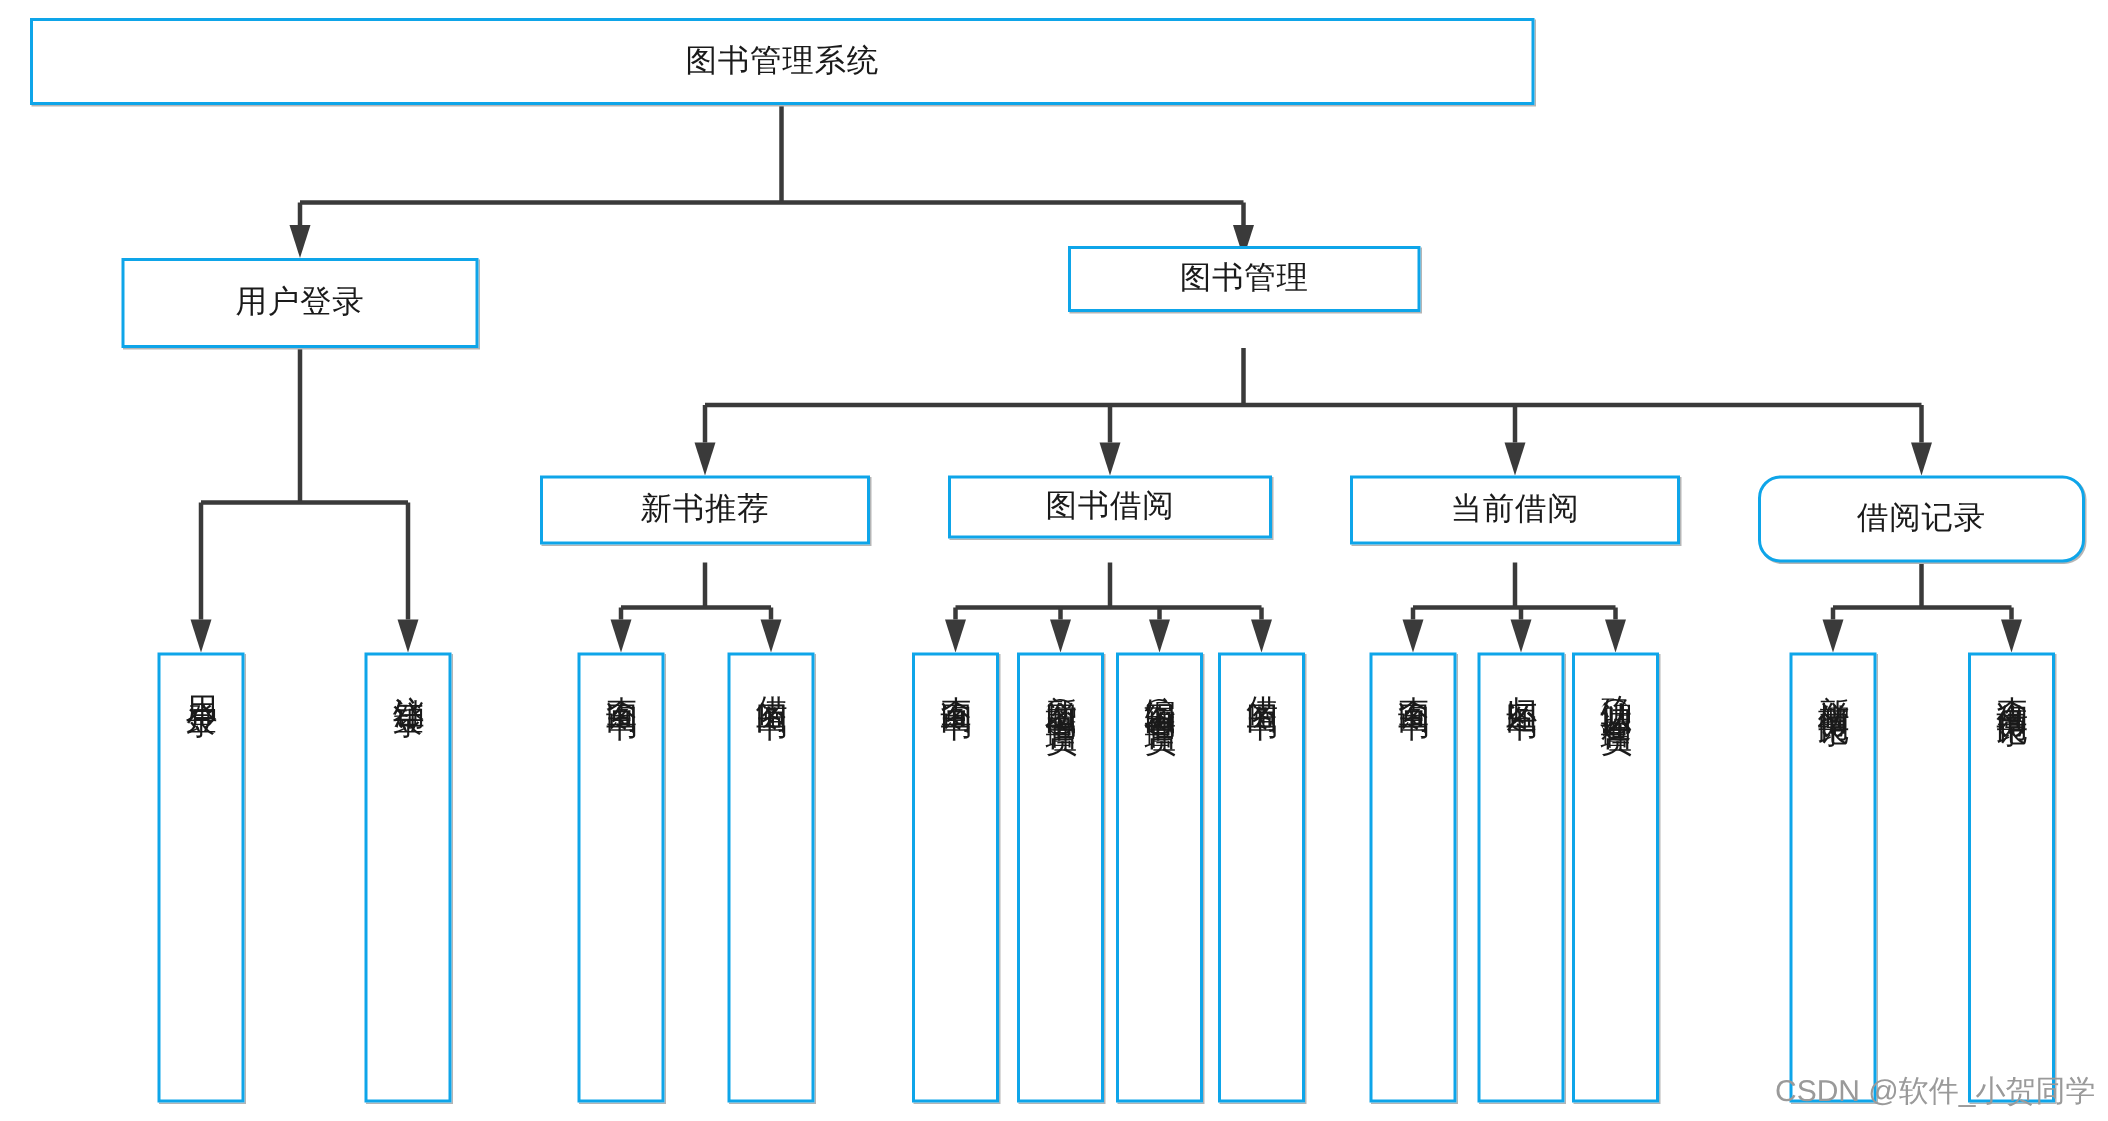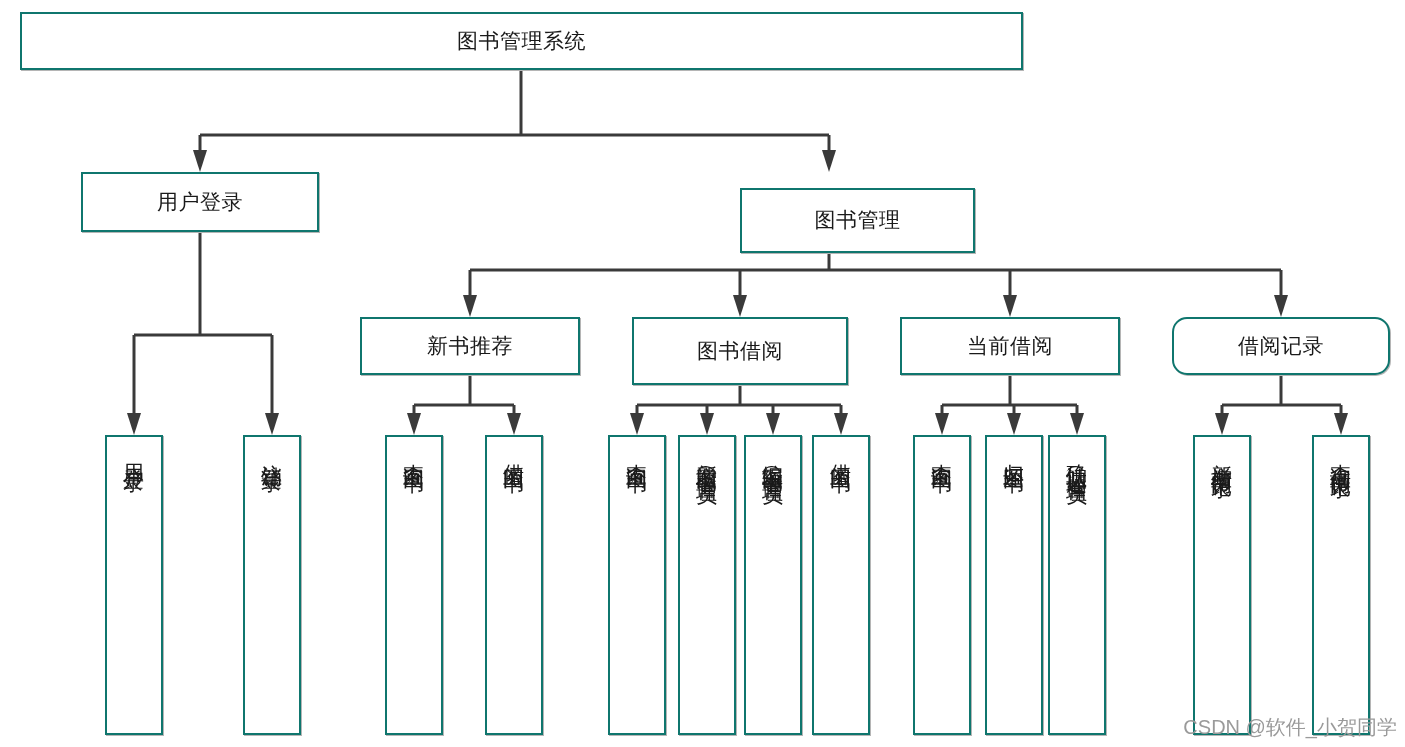--- a/index.html
+++ b/index.html
@@ -21,21 +21,21 @@
     position: absolute;
     left: 0;
     top: 0;
     width: 1405px;
     height: 747px;
   }
   .node {
     position: absolute;
     box-sizing: border-box;
     background: #ffffff;
-    border: 2px solid #0f766e;
+    border: 2px solid #0ea5e9;
     box-shadow: 1px 1px 0 0 #b5b5b5;
     display: flex;
     align-items: center;
     justify-content: center;
     z-index: 2;
   }
   .node .label {
     color: #1a1a1a;
     letter-spacing: 0.5px;
     text-align: center;
@@ -134,30 +134,30 @@
       </g>
   </svg>
 
   <div id="nodes-layer">
       <div class="node horiz" style="left: 20px; top: 12px; width: 1003px; height: 58px;">
         <span class="label">图书管理系统</span>
       </div>
       <div class="node horiz" style="left: 81px; top: 172px; width: 238px; height: 60px;">
         <span class="label">用户登录</span>
       </div>
-      <div class="node horiz" style="left: 712px; top: 188px; width: 235px; height: 65px; margin-left: 28px;">
+      <div class="node horiz" style="left: 712px; top: 164px; width: 235px; height: 44px;">
         <span class="label">图书管理</span>
       </div>
-      <div class="node horiz" style="left: 360px; top: 317px; width: 220px; height: 58px;">
+      <div class="node horiz" style="left: 360px; top: 317px; width: 220px; height: 46px;">
         <span class="label">新书推荐</span>
       </div>
-      <div class="node horiz" style="left: 632px; top: 317px; width: 216px; height: 68px;">
+      <div class="node horiz" style="left: 632px; top: 317px; width: 216px; height: 42px;">
         <span class="label">图书借阅</span>
       </div>
-      <div class="node horiz" style="left: 900px; top: 317px; width: 220px; height: 58px;">
+      <div class="node horiz" style="left: 900px; top: 317px; width: 220px; height: 46px;">
         <span class="label">当前借阅</span>
       </div>
       <div class="node horiz" style="left: 1172px; top: 317px; width: 218px; height: 58px; border-radius: 15px;">
         <span class="label">借阅记录</span>
       </div>
       <div class="node vert" style="left: 105px; top: 435px; width: 58px; height: 300px;">
         <span class="label">用户登录</span>
       </div>
       <div class="node vert" style="left: 243px; top: 435px; width: 58px; height: 300px;">
         <span class="label">注销登录</span>

